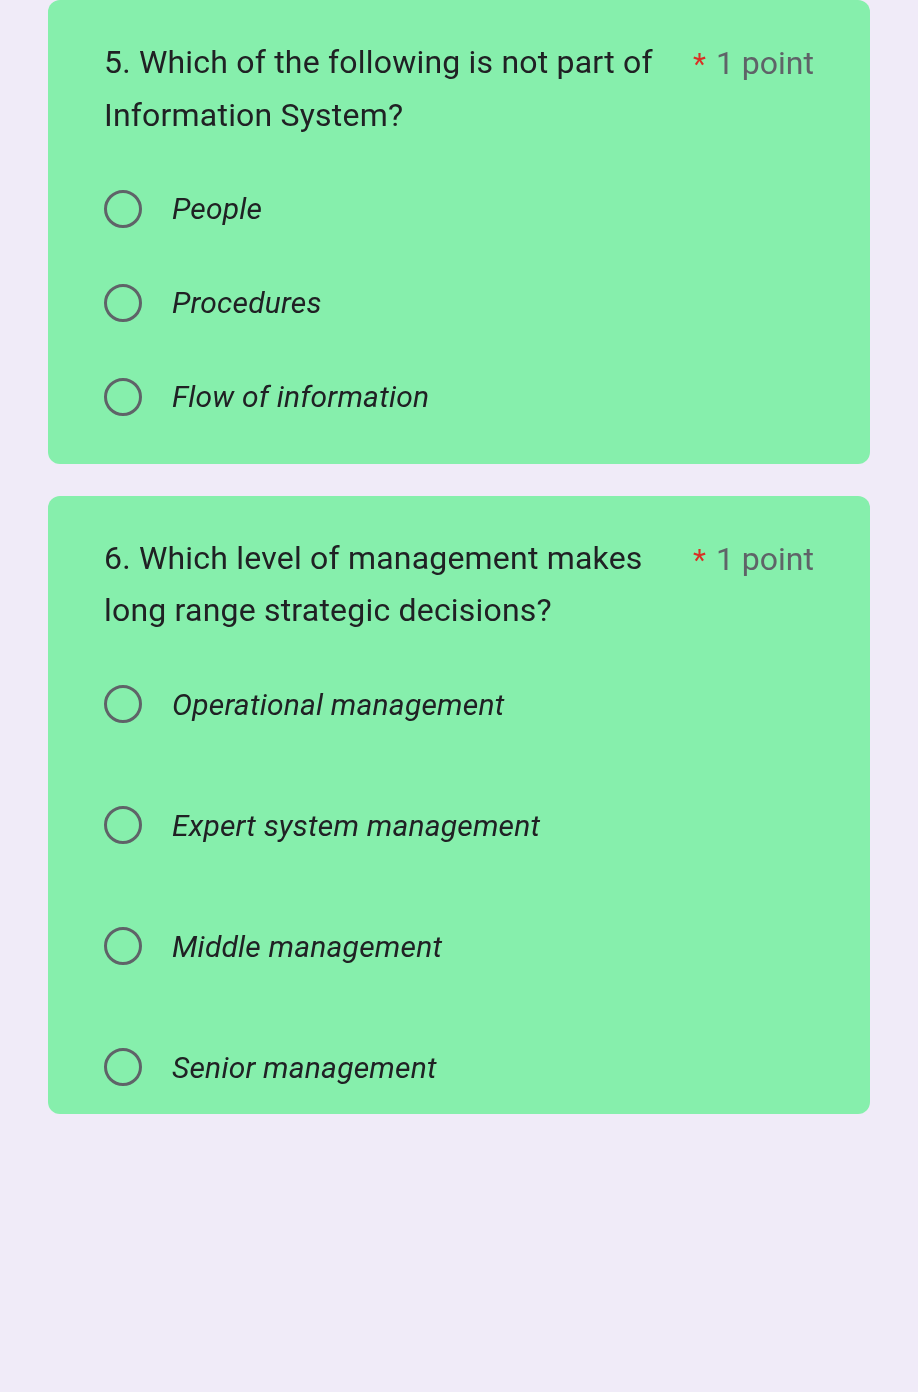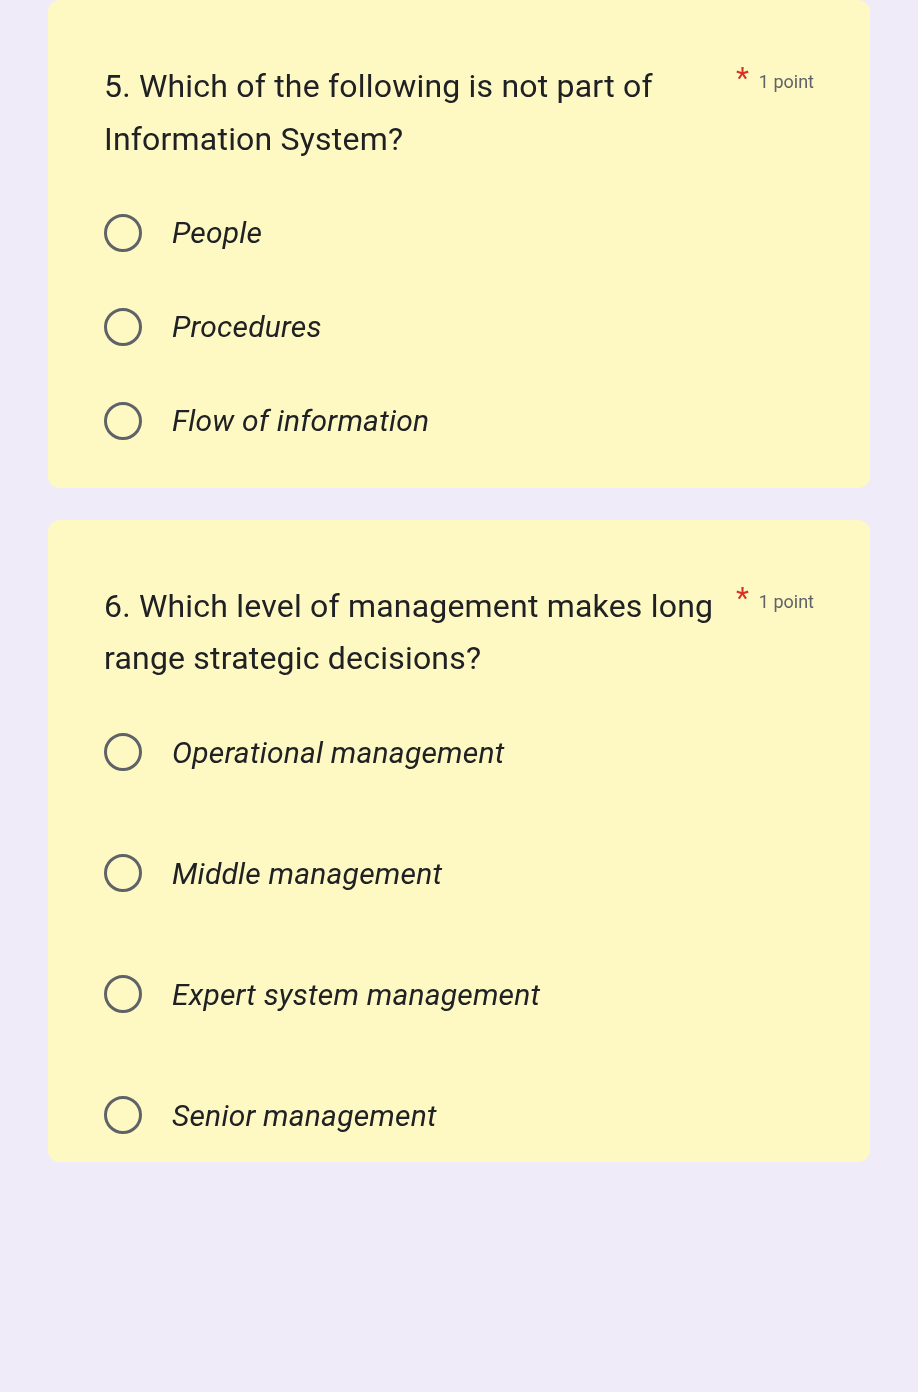--- a/index.html
+++ b/index.html
@@ -10,23 +10,23 @@
   body {
     background-color: #f0ebf8;
     font-family: 'Roboto', 'Arial', sans-serif;
     padding: 0;
     width: 918px;
   }
   .form-container {
     padding: 0 48px;
   }
   .question-card {
-    background-color: #fef9c3;
+    background-color: #86efac;
     border-radius: 12px;
-    padding: 60px 56px 48px 56px;
+    padding: 36px 56px 48px 56px;
     margin-bottom: 32px;
   }
   .question-header {
     display: flex;
     align-items: flex-start;
     justify-content: space-between;
     margin-bottom: 48px;
   }
   .question-title {
     font-size: 32px;
@@ -36,21 +36,21 @@
     letter-spacing: 0.2px;
     flex: 1;
     padding-right: 16px;
   }
   .required-marker {
     color: #d93025;
     font-size: 30px;
     margin-left: 4px;
   }
   .points-label {
-    font-size: 18px;
+    font-size: 32px;
     color: #5f6368;
     white-space: nowrap;
     margin-top: 8px;
   }
   .points-wrapper {
     display: flex;
     align-items: baseline;
     gap: 10px;
   }
   .options-list {
@@ -125,25 +125,25 @@
         <span class="points-label">1 point</span>
       </div>
     </div>
     <div class="options-list">
       <div class="option-row">
         <div class="radio-circle"></div>
         <span class="option-label">Operational management</span>
       </div>
       <div class="option-row">
         <div class="radio-circle"></div>
-        <span class="option-label">Middle management</span>
+        <span class="option-label">Expert system management</span>
       </div>
       <div class="option-row">
         <div class="radio-circle"></div>
-        <span class="option-label">Expert system management</span>
+        <span class="option-label">Middle management</span>
       </div>
       <div class="option-row">
         <div class="radio-circle"></div>
         <span class="option-label">Senior management</span>
       </div>
     </div>
   </div>
 
 </div>
 

